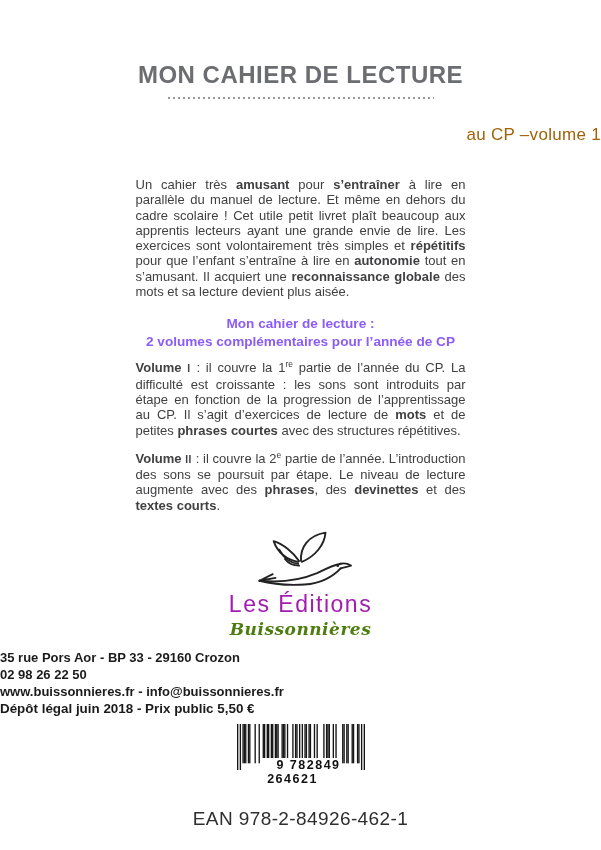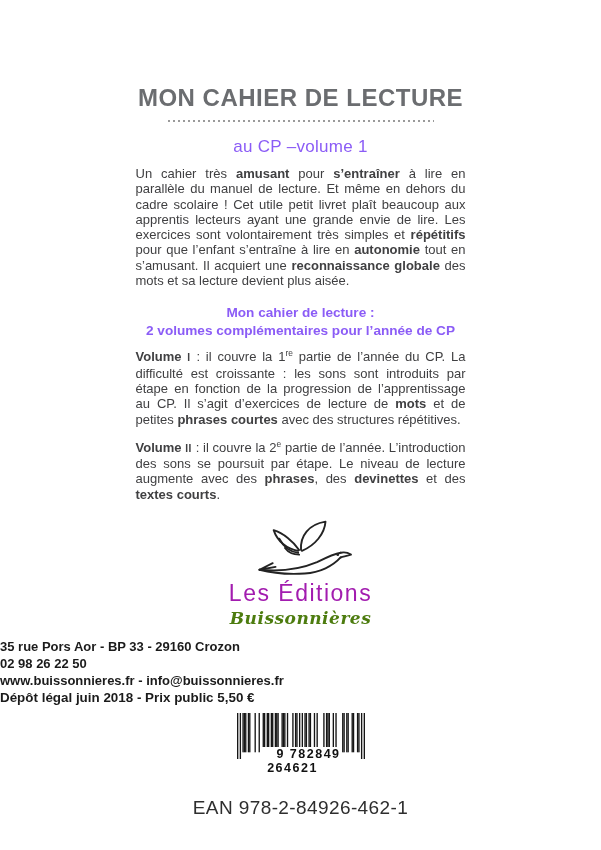--- a/index.html
+++ b/index.html
@@ -1,34 +1,34 @@
 <!DOCTYPE html>
 <html lang="fr"><head>
 <meta charset="utf-8">
 <style>
   html,body{margin:0;padding:0;background:#ffffff;}
   .page{
     width:601px;height:850px;background:#ffffff;position:relative;
     font-family:"Liberation Sans",sans-serif;overflow:hidden;margin:0 auto;
   }
   .title{
-    padding-top:84px;text-align:center;color:#6b6d70;
+    padding-top:61px;text-align:center;color:#6b6d70;
     font-size:24px;font-weight:700;letter-spacing:.5px;
   }
   .dotted-rule{
     width:266px;height:2px;margin:8px auto 0;
     background:repeating-linear-gradient(90deg,#9a9a9a 0 2px,transparent 2px 5px);
   }
   .subtitle{
-    margin-top:15px;text-align:center;color:#8b5cf6;
+    margin-top:26px;text-align:right;color:#a16207;
     font-size:17px;font-weight:500;letter-spacing:.3px;
   }
   .content{width:330px;margin:0 auto;color:#404042;}
   .para{
-    margin-top:9px;font-size:13px;line-height:15.3px;text-align:justify;
+    margin-top:32px;font-size:13px;line-height:15.3px;text-align:justify;
   }
   .para.vol{margin-top:10px;}
   .mid-heading{
     margin-top:16px;text-align:center;font-size:13.6px;line-height:17.5px;
     font-weight:600;color:#8b5cf6;
   }
   .b{font-weight:700;}
   .sc{font-size:.78em;letter-spacing:.5px;}
   .sup{vertical-align:super;font-size:.65em;line-height:0;}
   .logo-block{margin-top:14px;text-align:center;}

